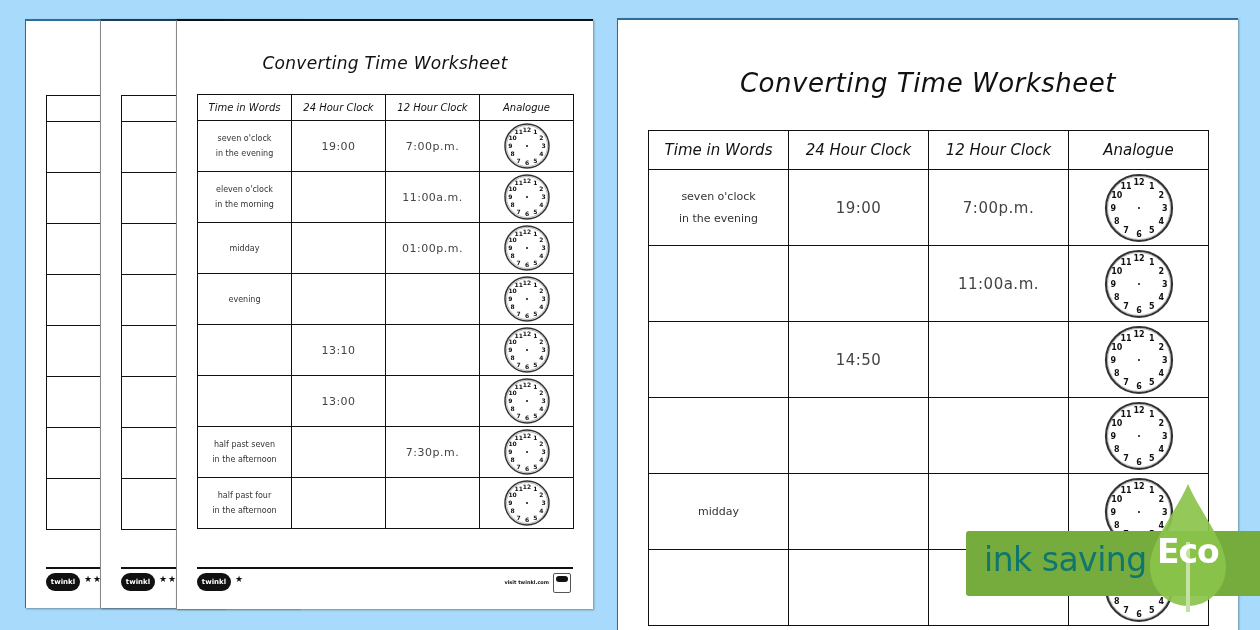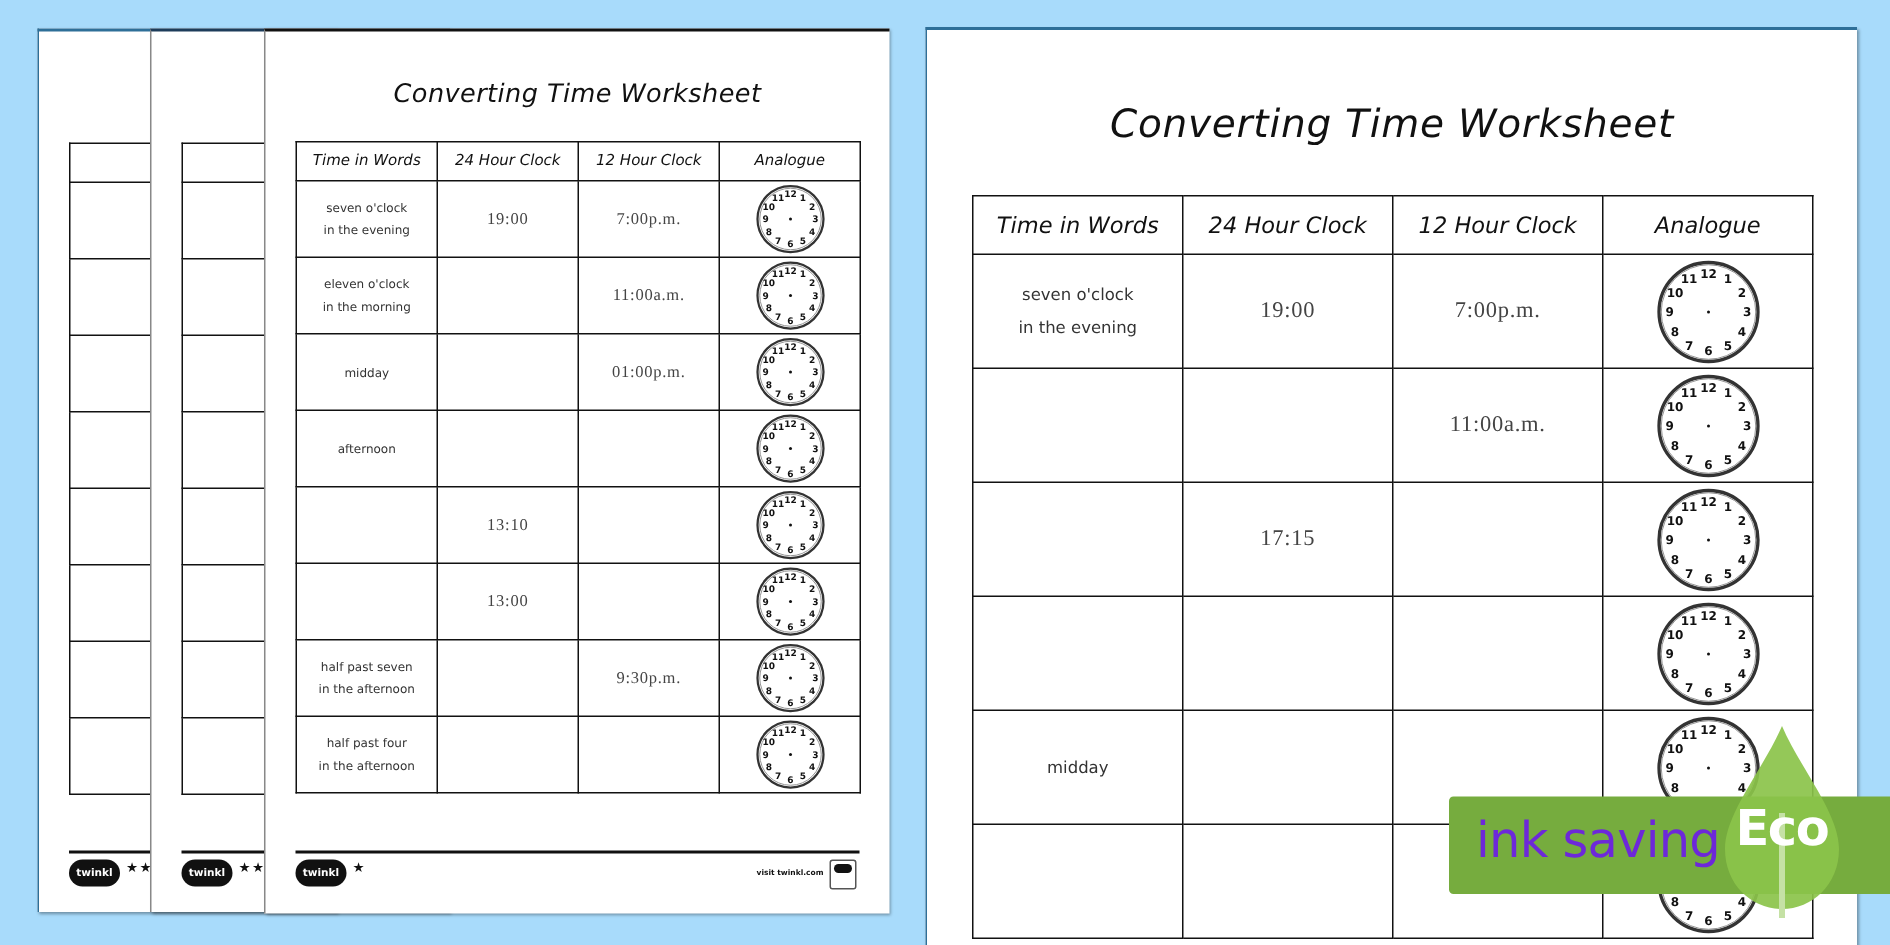--- a/index.html
+++ b/index.html
@@ -13,21 +13,21 @@
   .pbig { left: 617px; top: 18px; width: 621px; height: 640px; border-top: 2px solid #2e6f98; border-left: 1px solid #2e6f98; }
 
   .title { position: absolute; left: 0; right: 0; text-align: center; font-family: "DejaVu Sans", sans-serif; color: #111; font-style: italic; }
   .p3 .title { top: 32px; font-size: 17px; letter-spacing: 0.3px; }
   .pbig .title { top: 48px; font-size: 26px; letter-spacing: 0.5px; }
 
   table.ws { position: absolute; border-collapse: collapse; table-layout: fixed; }
   table.ws th, table.ws td { border: 1.5px solid #111; text-align: center; vertical-align: middle; color: #222; font-weight: normal; overflow: hidden; white-space: nowrap; }
   table.ws th { font-style: italic; color: #111; }
   table.ws td.words { font-size: 8px; line-height: 15px; color: #333; }
-  table.ws td.num { font-size: 11px; color: #444; letter-spacing: 0.5px; font-family: Liberation Serif, serif; }
+  table.ws td.num { font-size: 11px; color: #444; letter-spacing: 0.5px; }
 
   .p1 table.ws { left: 20px; top: 74px; width: 280px; }
   .p2 table.ws { left: 20px; top: 74px; width: 280px; }
   .p1 table.ws th, .p2 table.ws th, .p3 table.ws th { height: 26px; font-size: 10px; }
   .p1 table.ws td, .p2 table.ws td, .p3 table.ws td { height: 51px; }
   .p3 table.ws { left: 20px; top: 73px; width: 377px; }
   .pbig table.ws { left: 30px; top: 110px; width: 561px; }
   .pbig table.ws th { height: 39px; font-size: 15px; }
   .pbig table.ws td { height: 76px; }
   .pbig table.ws td.words { font-size: 11px; line-height: 22px; }
@@ -37,21 +37,21 @@
   .footer-line { position: absolute; height: 2px; background: #111; }
   .p1 .footer-line, .p2 .footer-line { left: 20px; right: 0; top: 546px; }
   .p3 .footer-line { left: 20px; right: 20px; top: 546px; }
   .twinkl-logo { position: absolute; top: 552px; left: 20px; width: 34px; height: 18px; background: #111; border-radius: 9px; color: #fff; font-size: 7px; font-weight: bold; line-height: 18px; text-align: center; font-family: "DejaVu Sans", sans-serif; }
   .stars { position: absolute; top: 553px; left: 58px; font-size: 9px; color: #111; letter-spacing: 1px; }
   .visit { position: absolute; top: 558px; right: 44px; font-size: 5px; color: #111; font-weight: bold; }
   .badge { position: absolute; top: 552px; right: 22px; width: 18px; height: 20px; border: 1px solid #555; border-radius: 2px; background: #fff; }
   .badge::before { content: ""; position: absolute; left: 2px; top: 2px; width: 12px; height: 6px; background: #111; border-radius: 3px; }
 
   .eco-banner { position: absolute; left: 966px; top: 531px; width: 294px; height: 65px; background: #76ac3e; border-radius: 3px 0 0 3px; }
-  .eco-text { position: absolute; left: 984px; top: 540px; color: #6d28d9; font-size: 33px; font-family: "DejaVu Sans", sans-serif; letter-spacing: -0.5px; }
+  .eco-text { position: absolute; left: 984px; top: 540px; color: #0f766e; font-size: 33px; font-family: "DejaVu Sans", sans-serif; letter-spacing: -0.5px; }
   .eco-drop { position: absolute; left: 1146px; top: 482px; }
   .eco-label { position: absolute; left: 1157px; top: 532px; color: #fff; font-weight: bold; font-size: 33px; font-family: "DejaVu Sans", sans-serif; letter-spacing: -1px; }
 </style>
 </head>
 <body>
 
 <div class="page p1">
   <table class="ws">
     <colgroup>
         <col style="width:100%">
@@ -213,21 +213,21 @@
               <text x="15.7" y="40.5" font-size="6" font-weight="bold" text-anchor="middle" font-family="DejaVu Sans, sans-serif" fill="#111">7</text>
               <text x="9.6" y="34.4" font-size="6" font-weight="bold" text-anchor="middle" font-family="DejaVu Sans, sans-serif" fill="#111">8</text>
               <text x="7.4" y="26.1" font-size="6" font-weight="bold" text-anchor="middle" font-family="DejaVu Sans, sans-serif" fill="#111">9</text>
               <text x="9.6" y="17.8" font-size="6" font-weight="bold" text-anchor="middle" font-family="DejaVu Sans, sans-serif" fill="#111">10</text>
               <text x="15.7" y="11.7" font-size="6" font-weight="bold" text-anchor="middle" font-family="DejaVu Sans, sans-serif" fill="#111">11</text>
               <text x="24.0" y="9.5" font-size="6" font-weight="bold" text-anchor="middle" font-family="DejaVu Sans, sans-serif" fill="#111">12</text>
               <circle cx="24" cy="24" r="1" fill="#111"></circle>
             </svg></td>
         </tr>
         <tr>
-          <td class="words">afternoon</td>
+          <td class="words">evening</td>
           <td class="num"></td>
           <td class="num"></td>
           <td class=""><svg class="clock" width="48" height="48" viewBox="0 0 48 48">
               <circle cx="24" cy="24" r="22" fill="#fff" stroke="#333" stroke-width="1.5"></circle>
               <circle cx="24" cy="24" r="20.5" fill="none" stroke="#888" stroke-width="0.6"></circle>
               <text x="32.3" y="11.7" font-size="6" font-weight="bold" text-anchor="middle" font-family="DejaVu Sans, sans-serif" fill="#111">1</text>
               <text x="38.4" y="17.8" font-size="6" font-weight="bold" text-anchor="middle" font-family="DejaVu Sans, sans-serif" fill="#111">2</text>
               <text x="40.6" y="26.1" font-size="6" font-weight="bold" text-anchor="middle" font-family="DejaVu Sans, sans-serif" fill="#111">3</text>
               <text x="38.4" y="34.4" font-size="6" font-weight="bold" text-anchor="middle" font-family="DejaVu Sans, sans-serif" fill="#111">4</text>
               <text x="32.3" y="40.5" font-size="6" font-weight="bold" text-anchor="middle" font-family="DejaVu Sans, sans-serif" fill="#111">5</text>
@@ -281,21 +281,21 @@
               <text x="7.4" y="26.1" font-size="6" font-weight="bold" text-anchor="middle" font-family="DejaVu Sans, sans-serif" fill="#111">9</text>
               <text x="9.6" y="17.8" font-size="6" font-weight="bold" text-anchor="middle" font-family="DejaVu Sans, sans-serif" fill="#111">10</text>
               <text x="15.7" y="11.7" font-size="6" font-weight="bold" text-anchor="middle" font-family="DejaVu Sans, sans-serif" fill="#111">11</text>
               <text x="24.0" y="9.5" font-size="6" font-weight="bold" text-anchor="middle" font-family="DejaVu Sans, sans-serif" fill="#111">12</text>
               <circle cx="24" cy="24" r="1" fill="#111"></circle>
             </svg></td>
         </tr>
         <tr>
           <td class="words">half past seven<br>in the afternoon</td>
           <td class="num"></td>
-          <td class="num">9:30p.m.</td>
+          <td class="num">7:30p.m.</td>
           <td class=""><svg class="clock" width="48" height="48" viewBox="0 0 48 48">
               <circle cx="24" cy="24" r="22" fill="#fff" stroke="#333" stroke-width="1.5"></circle>
               <circle cx="24" cy="24" r="20.5" fill="none" stroke="#888" stroke-width="0.6"></circle>
               <text x="32.3" y="11.7" font-size="6" font-weight="bold" text-anchor="middle" font-family="DejaVu Sans, sans-serif" fill="#111">1</text>
               <text x="38.4" y="17.8" font-size="6" font-weight="bold" text-anchor="middle" font-family="DejaVu Sans, sans-serif" fill="#111">2</text>
               <text x="40.6" y="26.1" font-size="6" font-weight="bold" text-anchor="middle" font-family="DejaVu Sans, sans-serif" fill="#111">3</text>
               <text x="38.4" y="34.4" font-size="6" font-weight="bold" text-anchor="middle" font-family="DejaVu Sans, sans-serif" fill="#111">4</text>
               <text x="32.3" y="40.5" font-size="6" font-weight="bold" text-anchor="middle" font-family="DejaVu Sans, sans-serif" fill="#111">5</text>
               <text x="24.0" y="42.7" font-size="6" font-weight="bold" text-anchor="middle" font-family="DejaVu Sans, sans-serif" fill="#111">6</text>
               <text x="15.7" y="40.5" font-size="6" font-weight="bold" text-anchor="middle" font-family="DejaVu Sans, sans-serif" fill="#111">7</text>
@@ -395,21 +395,21 @@
               <text x="12.7" y="50.7" font-size="8" font-weight="bold" text-anchor="middle" font-family="DejaVu Sans, sans-serif" fill="#111">8</text>
               <text x="9.2" y="37.8" font-size="8" font-weight="bold" text-anchor="middle" font-family="DejaVu Sans, sans-serif" fill="#111">9</text>
               <text x="12.7" y="24.9" font-size="8" font-weight="bold" text-anchor="middle" font-family="DejaVu Sans, sans-serif" fill="#111">10</text>
               <text x="22.1" y="15.5" font-size="8" font-weight="bold" text-anchor="middle" font-family="DejaVu Sans, sans-serif" fill="#111">11</text>
               <text x="35.0" y="12.0" font-size="8" font-weight="bold" text-anchor="middle" font-family="DejaVu Sans, sans-serif" fill="#111">12</text>
               <circle cx="35" cy="35" r="1" fill="#111"></circle>
             </svg></td>
         </tr>
         <tr>
           <td class="words"></td>
-          <td class="num">17:15</td>
+          <td class="num">14:50</td>
           <td class="num"></td>
           <td class=""><svg class="clock" width="70" height="70" viewBox="0 0 70 70">
               <circle cx="35" cy="35" r="33" fill="#fff" stroke="#333" stroke-width="2.2"></circle>
               <circle cx="35" cy="35" r="31.5" fill="none" stroke="#888" stroke-width="0.6"></circle>
               <text x="47.9" y="15.5" font-size="8" font-weight="bold" text-anchor="middle" font-family="DejaVu Sans, sans-serif" fill="#111">1</text>
               <text x="57.3" y="24.9" font-size="8" font-weight="bold" text-anchor="middle" font-family="DejaVu Sans, sans-serif" fill="#111">2</text>
               <text x="60.8" y="37.8" font-size="8" font-weight="bold" text-anchor="middle" font-family="DejaVu Sans, sans-serif" fill="#111">3</text>
               <text x="57.3" y="50.7" font-size="8" font-weight="bold" text-anchor="middle" font-family="DejaVu Sans, sans-serif" fill="#111">4</text>
               <text x="47.9" y="60.1" font-size="8" font-weight="bold" text-anchor="middle" font-family="DejaVu Sans, sans-serif" fill="#111">5</text>
               <text x="35.0" y="63.6" font-size="8" font-weight="bold" text-anchor="middle" font-family="DejaVu Sans, sans-serif" fill="#111">6</text>

